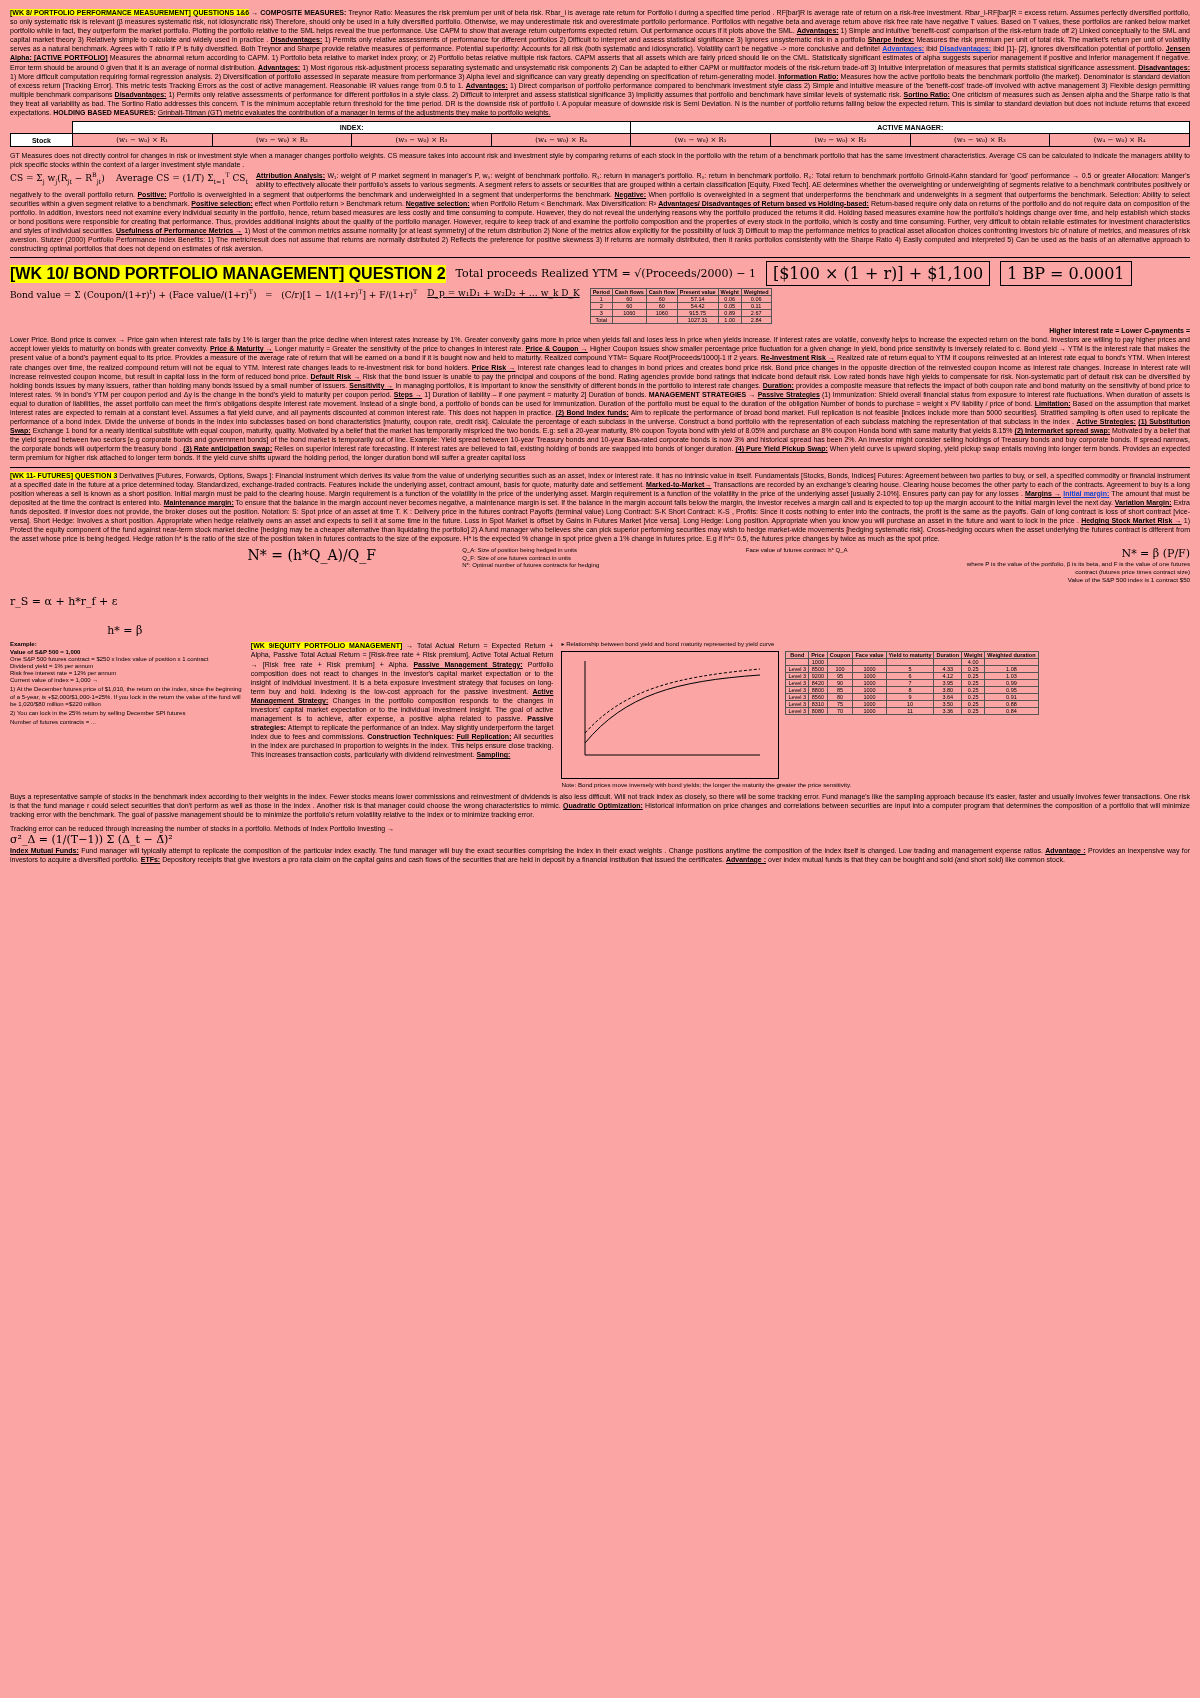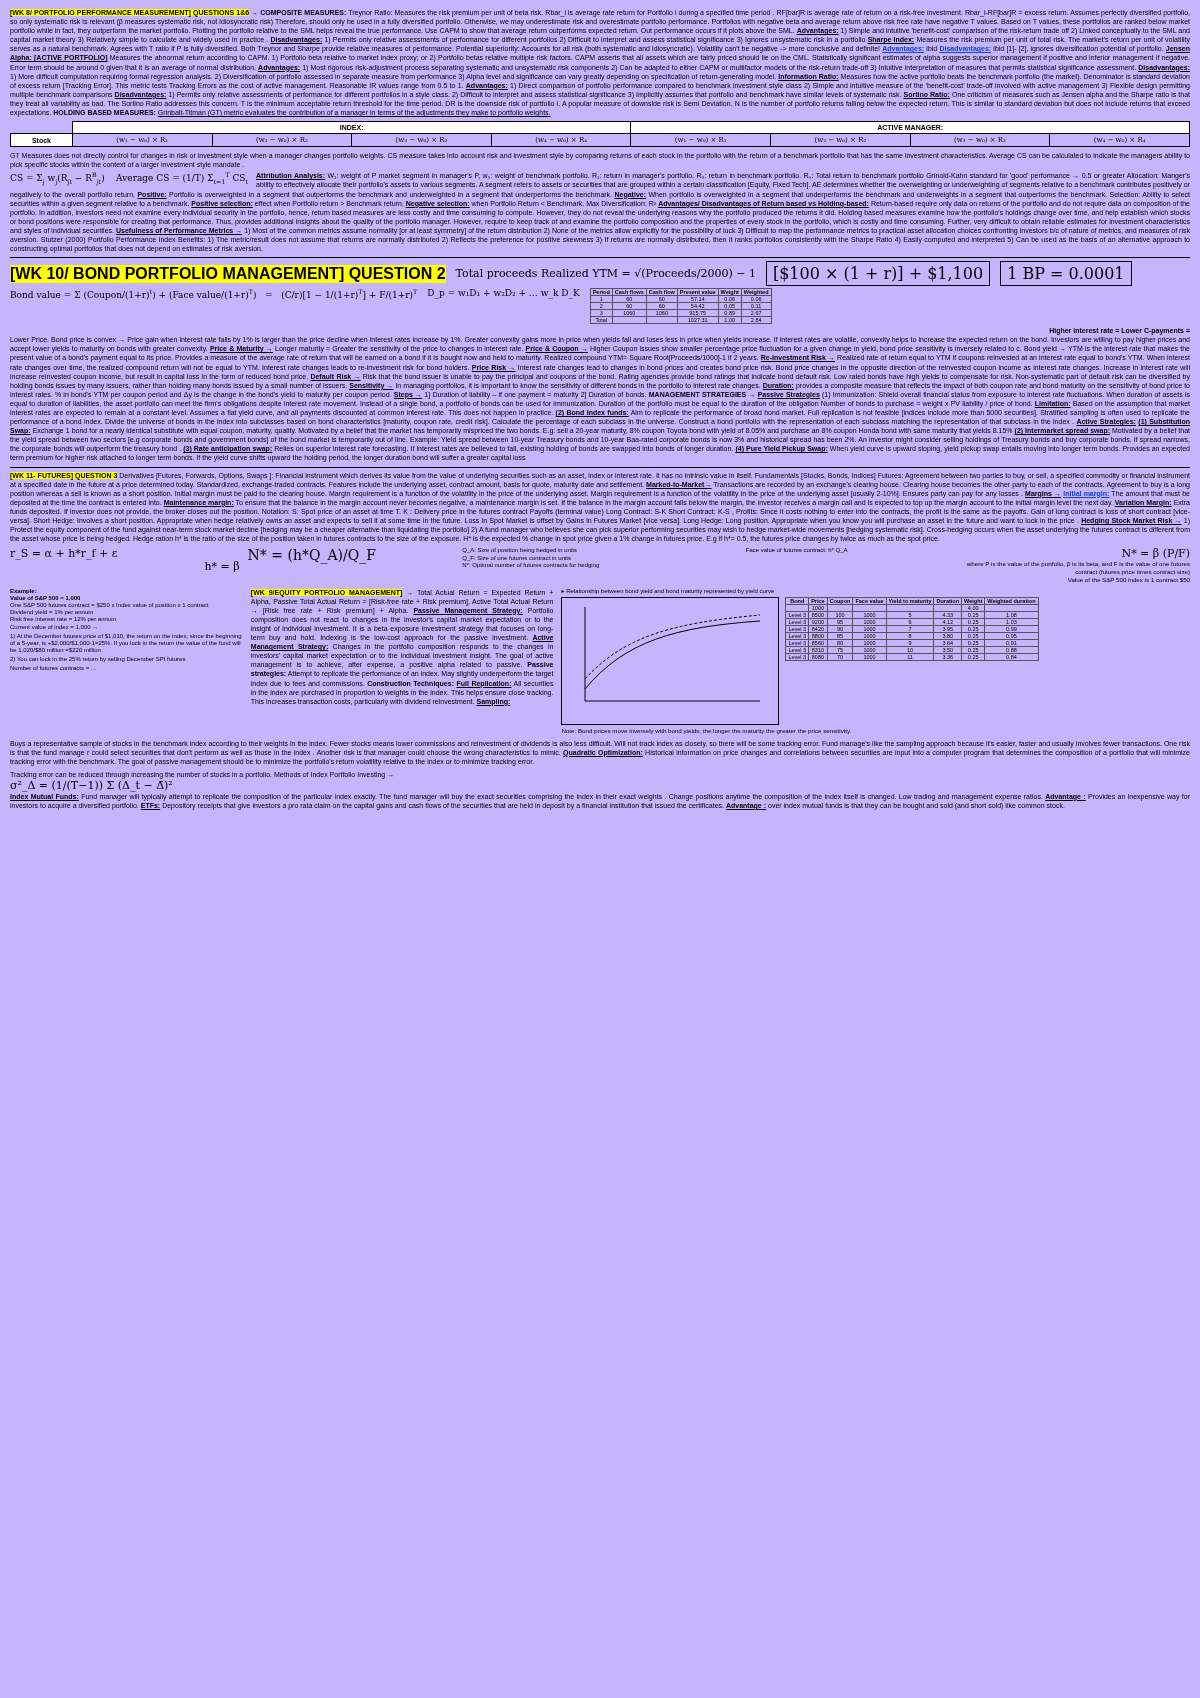--- a/index.html
+++ b/index.html
@@ -1,17 +1,17 @@
 <!DOCTYPE html>
 <html><head>
 <meta charset="utf-8">
 <style>
   html,body{margin:0;padding:0;background:#ffffff;}
   body{width:1200px;font-family:"Liberation Sans",sans-serif;color:#000;}
-  .page{width:1200px;min-height:1698px;padding:0;position:relative;box-sizing:border-box;background:#c4b5fd;}
+  .page{width:1200px;min-height:1698px;padding:0;position:relative;box-sizing:border-box;background:#fca5a5;}
   .sheet{padding:8px 10px 10px 10px;}
   .hl{background:#ffff00;font-weight:bold;}
   .blue{color:#1144cc;}
   .ul{text-decoration:underline;}
   .b{font-weight:bold;}
   .blk{font-size:7.0px;line-height:1.30;text-align:justify;}
   .blk p{margin:0 0 1px 0;}
   .sec{margin-bottom:4px;}
   .tbl-index{width:100%;border-collapse:collapse;font-size:7px;}
   .tbl-index td,.tbl-index th{border:1px solid #000;padding:2px 3px;text-align:center;vertical-align:middle;}
@@ -129,21 +129,21 @@
       <div class="eqrow">
         <span class="hl">[WK 10/ BOND PORTFOLIO MANAGEMENT] QUESTION 2</span>
         <span class="eqimg">Total proceeds    Realized YTM = √(Proceeds/2000) − 1</span>
         <span class="boxed">[$100 × (1 + r)] + $1,100</span>
         <span class="boxed">1 BP = 0.0001</span>
       </div>
       <div class="eqrow" style="align-items:flex-start;">
         <span class="sig" style="font-size:9px;">
           Bond value = Σ (Coupon/(1+r)<sup>t</sup>) + (Face value/(1+r)<sup>T</sup>) &nbsp; = &nbsp; (C/r)[1 − 1/(1+r)<sup>T</sup>] + F/(1+r)<sup>T</sup>
         </span>
-        <span class="sig" style="font-size:9px;">D_p = w₁D₁ + w₂D₂ + … w_k D_K</span>
+        <span class="sig" style="font-size:9px;text-decoration:underline;">D_p = w₁D₁ + w₂D₂ + … w_k D_K</span>
         <table class="fig-table">
           <tbody>
               <tr>
             <th>Period</th>
             <th>Cash flows</th>
             <th>Cash flow</th>
             <th>Present value</th>
             <th>Weight</th>
             <th>Weighted</th>
           </tr>
@@ -242,22 +242,22 @@
           <span>Extra funds deposited. If investor does not provide, the broker closes out the position. Notation: S: Spot price of an asset at time T. K : Delivery price in the futures contract Payoffs (terminal value) Long Contract: S-K Short Contract: K-S , Profits: Since it costs nothing to enter into the contracts, the profit is the same as the payoffs. Gain of long contract is loss of short contract [vice-versa]. Short Hedge: Involves a short position. Appropriate when hedge relatively owns an asset and expects to sell it at some time in the future. Loss in Spot Market is offset by Gains in Futures Market [vice versa]. Long Hedge: Long position. Appropriate when you know you will purchase an asset in the future and want to lock in the price .</span>
           <span class="b ul">Hedging Stock Market Risk →</span>
           <span>1) Protect the equity component of the fund against near-term stock market decline [hedging may be a cheaper alternative than liquidating the portfolio] 2) A fund manager who believes she can pick superior performing securities may wish to hedge market-wide movements [hedging systematic risk]. Cross-hedging occurs when the asset underlying the futures contract is different from the asset whose price is being hedged. Hedge ration h* is the ratio of the size of the position taken in futures contracts to the size of the exposure. H* is the expected % change in spot price given a 1% change in futures price. E.g if h*= 0.5, the futures price changes by twice as much as the spot price.</span>
         </p>
       </div>
     </div>
 
     <div class="sec">
       <div class="twocol" style="align-items:flex-start;">
         <div style="width:20%;">
-          <div class="sig" style="font-size:11px;">r_S = α + h*r_f + ε</div>
-          <div class="sig" style="font-size:11px;text-align:right;">h* = β</div>
+          <div class="sig" style="font-size:11px;margin-top:48px;">r_S = α + h*r_f + ε</div>
+          <div class="sig" style="font-size:11px;text-align:center;margin-top:16px;">h* = β</div>
         </div>
         <div style="width:18%;">
           <div class="sig" style="font-size:14px;">N* = (h*Q_A)/Q_F</div>
         </div>
         <div style="width:24%;" class="mini">
           <div>Q_A: Size of position being hedged in units</div>
           <div>Q_F: Size of one futures contract in units</div>
           <div>N*: Optimal number of futures contracts for hedging</div>
         </div>
         <div style="width:18%;" class="mini">

